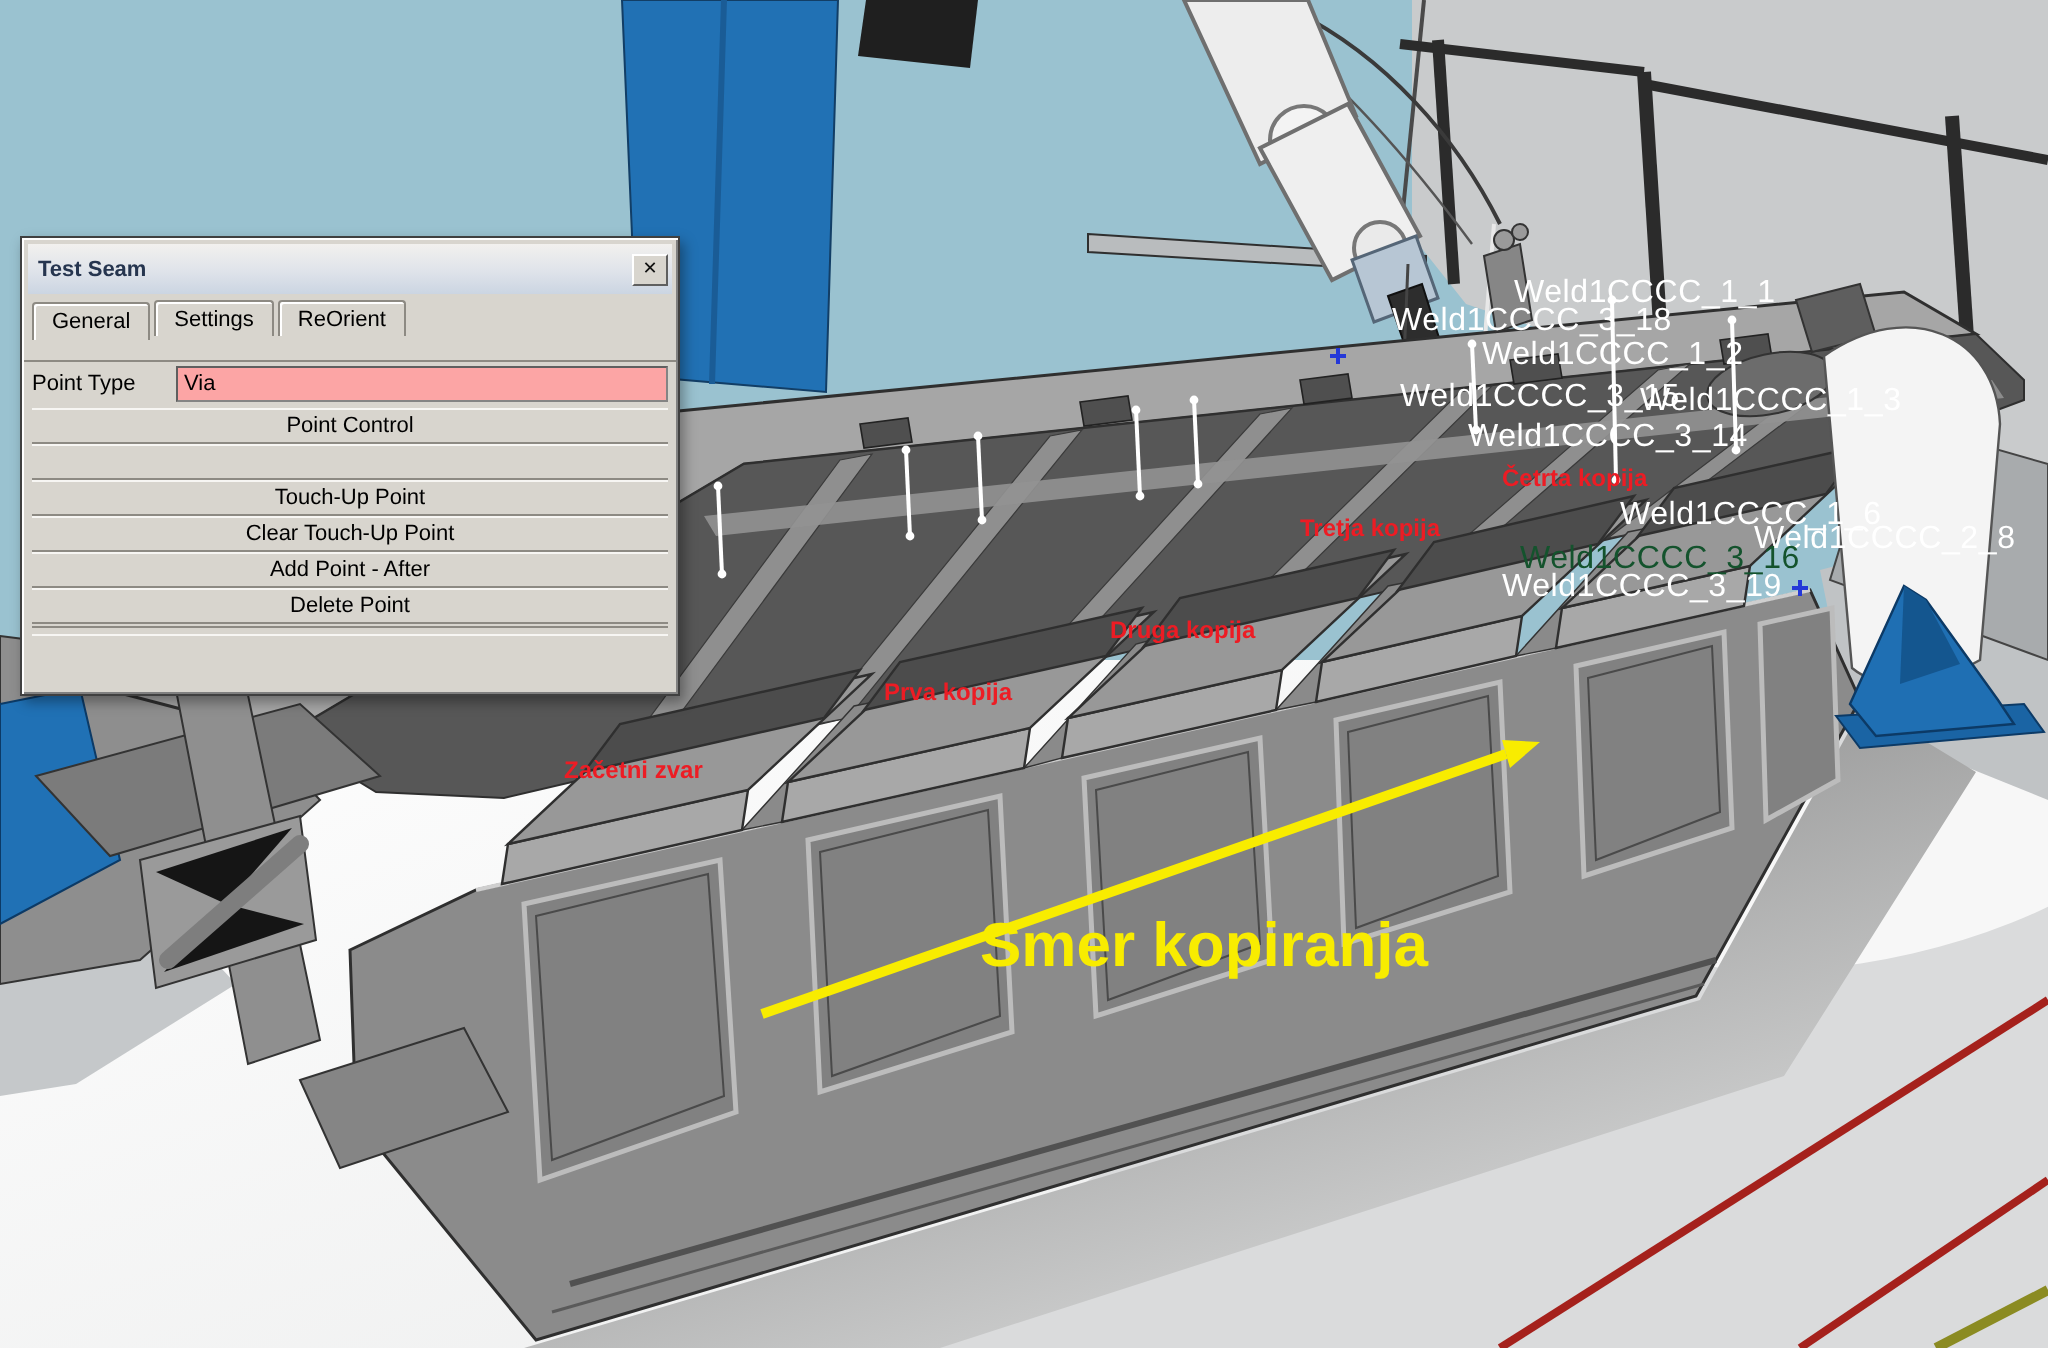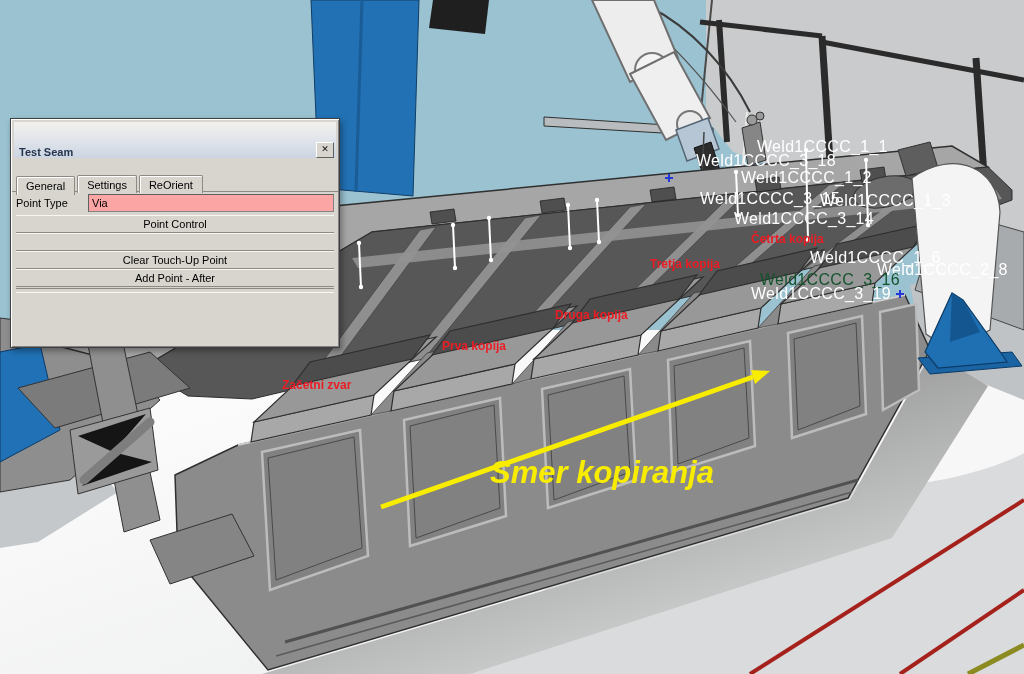--- a/index.html
+++ b/index.html
@@ -5,35 +5,35 @@
   html,body{margin:0;padding:0;background:#666;}
   .app{position:relative;width:1024px;height:674px;overflow:hidden;
        background:#9ac2d0;font-family:"Liberation Sans",sans-serif;}
   .scene{position:absolute;left:0;top:0;width:1024px;height:674px;display:block;}
 
   
   .ann-layer{position:absolute;left:0;top:0;width:1024px;height:674px;pointer-events:none;}
   .weld-label{position:absolute;color:#ffffff;font-size:16px;letter-spacing:.3px;
               white-space:nowrap;line-height:1;}
   .red-label{position:absolute;font-size:12px;font-weight:bold;white-space:nowrap;line-height:1;}
-  .dir-label{position:absolute;font-size:31px;font-weight:bold;font-style:italic;
+  .dir-label{position:absolute;font-size:31px;font-weight:bold;
              white-space:nowrap;line-height:1;}
 
   
   .window{position:absolute;left:10px;top:118px;width:330px;height:230px;
           background:#d8d5ce;border:1px solid #404040;box-sizing:border-box;
           box-shadow:inset 1px 1px 0 #ffffff,inset -1px -1px 0 #808080,2px 3px 6px rgba(0,0,0,.35);
           font-size:11px;color:#000;}
-  .titlebar{height:36px;margin:3px 3px 1px;padding:0 2px 0 5px;display:flex;align-items:flex-end;
+  .titlebar{height:25px;margin:3px 3px 1px;padding:0 2px 0 5px;display:flex;align-items:center;
             background:linear-gradient(180deg,#f2f1ee 0%,#dfe3ea 55%,#cbd5e2 100%);}
   .title{flex:1;font-size:11px;font-weight:bold;color:#26354f;}
   .closebtn{width:16px;height:14px;font-size:9px;line-height:12px;text-align:center;
             background:#d8d5ce;border:1px solid;border-color:#fff #5f5f5f #5f5f5f #fff;
             color:#111;cursor:default;}
-  .tabs{display:flex;gap:2px;padding:16px 4px 0;height:33px;box-sizing:border-box;
+  .tabs{display:flex;gap:2px;padding:2px 4px 0;height:33px;box-sizing:border-box;
         border-bottom:1px solid #8d8a83;margin:0 1px;}
   .tab{padding:3px 9px 0;border:1px solid #8d8a83;border-bottom:none;
        border-radius:2px 2px 0 0;background:#d8d5ce;box-shadow:inset 1px 1px 0 #fff;height:18px;box-sizing:border-box;}
   .tab.active{position:relative;top:1px;height:19px;}
   .fieldrow{display:flex;align-items:center;height:19px;padding:0 5px;margin-top:1px;}
   .fieldrow .lbl{width:72px;flex:none;}
   .field{flex:1;height:18px;line-height:16px;padding:0 3px;box-sizing:border-box;
          border:1px solid #848484;border-top-color:#5f5f5f;border-left-color:#5f5f5f;background:#fca5a5;}
   .field.sel{background:#2e6cc8;color:#fff;border:1px dotted #b9cdea;}
   .btnrow{margin:0 5px;height:16px;line-height:16px;text-align:center;
@@ -276,19 +276,21 @@
         <div class="tab">Settings</div>
         <div class="tab">ReOrient</div>
       </div>
     <div class="fieldrow">
       <span class="lbl">Point Type</span>
       <span class="field">Via</span>
     </div>
     <div class="btnrow first">Point Control</div>
     <div class="btnrow empty"></div>
     <div>
+        <div class="btnrow">Touch-Up Point</div>
         <div class="btnrow">Clear Touch-Up Point</div>
         <div class="btnrow">Add Point  -  After</div>
+        <div class="btnrow">Delete Point</div>
       </div>
     <div class="endcap"></div>
   </div>
 
 </div>
 
 </body></html>

